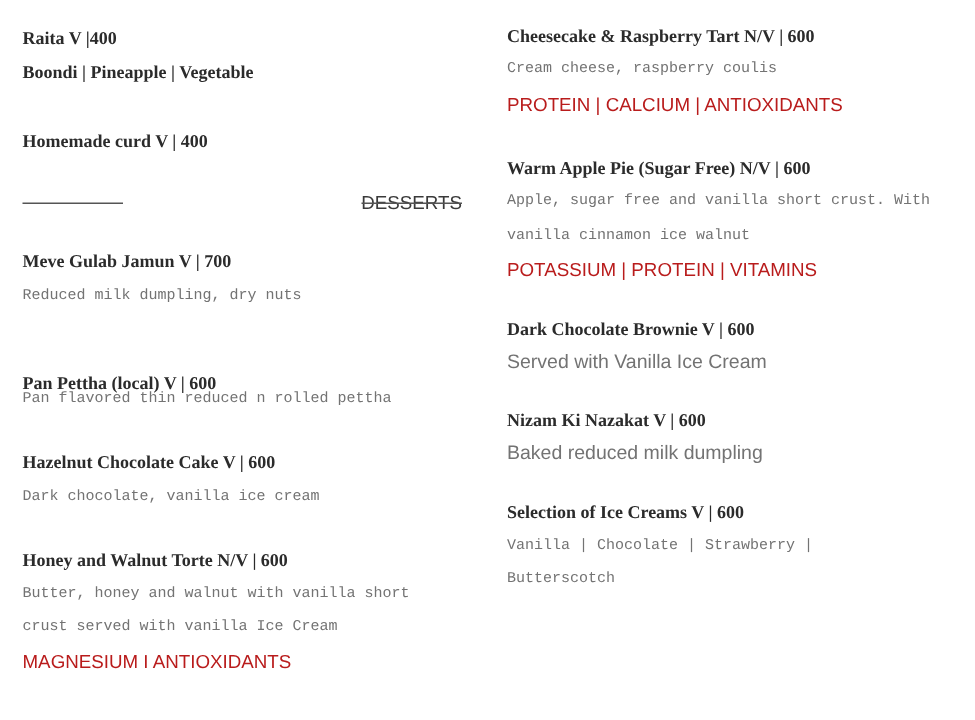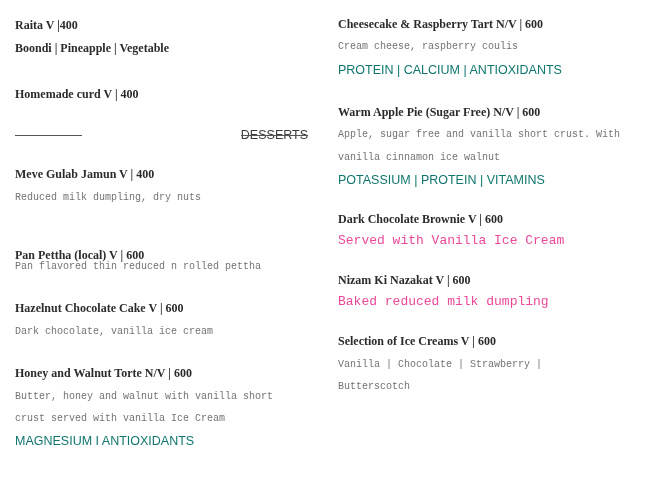--- a/index.html
+++ b/index.html
@@ -13,26 +13,26 @@
   .item { position: absolute; left: 0; white-space: nowrap; }
   .title {
     font-family: "Liberation Serif", "DejaVu Serif", serif;
     font-weight: bold; font-size: 12px; color: #2b2b2b; line-height: 22px;
   }
   .desc-serif {
     font-family: Liberation Mono, monospace;
     font-size: 10px; color: #737373; line-height: 22px;
   }
   .desc-sans {
-    font-family: Liberation Mono, monospace;
-    font-size: 13px; color: #ec4899; line-height: 22px;
+    font-family: Liberation Sans, sans-serif;
+    font-size: 13px; color: #737373; line-height: 22px;
   }
   .tags {
     font-family: "Liberation Sans", "DejaVu Sans", sans-serif;
-    font-size: 12.5px; color: #0f766e; line-height: 20px;
+    font-size: 12.5px; color: #b91c1c; line-height: 20px;
   }
   .section {
     position: absolute; left: 15px; top: 125px; width: 293px; height: 20px;
   }
   .section .line {
     position: absolute; top: 10px; height: 1px; background: #555555; width: 67px;
   }
   .section .line.l { left: 0; }
   .section .line.r { right: 0; }
   .section .label {
@@ -43,21 +43,21 @@
 </style>
 </head>
 <body>
 
 <div class="col left">
   <div class="item title" style="top:14px">Raita V |400</div>
   <div class="item title" style="top:37px">Boondi | Pineapple | Vegetable</div>
 
   <div class="item title" style="top:83px">Homemade curd V | 400</div>
 
-  <div class="item title" style="top:163px">Meve Gulab Jamun V | 400</div>
+  <div class="item title" style="top:163px">Meve Gulab Jamun V | 700</div>
   <div class="item desc-serif" style="top:187px">Reduced milk dumpling, dry nuts</div>
 
   <div class="item title" style="top:244px">Pan Pettha (local) V  | 600</div>
   <div class="item desc-serif" style="top:256px">Pan flavored thin reduced n rolled pettha</div>
 
   <div class="item title" style="top:297px">Hazelnut Chocolate Cake V | 600</div>
   <div class="item desc-serif" style="top:321px">Dark chocolate, vanilla ice cream</div>
 
   <div class="item title" style="top:362px">Honey and Walnut Torte N/V | 600</div>
   <div class="item desc-serif" style="top:386px">Butter, honey and walnut with vanilla short</div>

